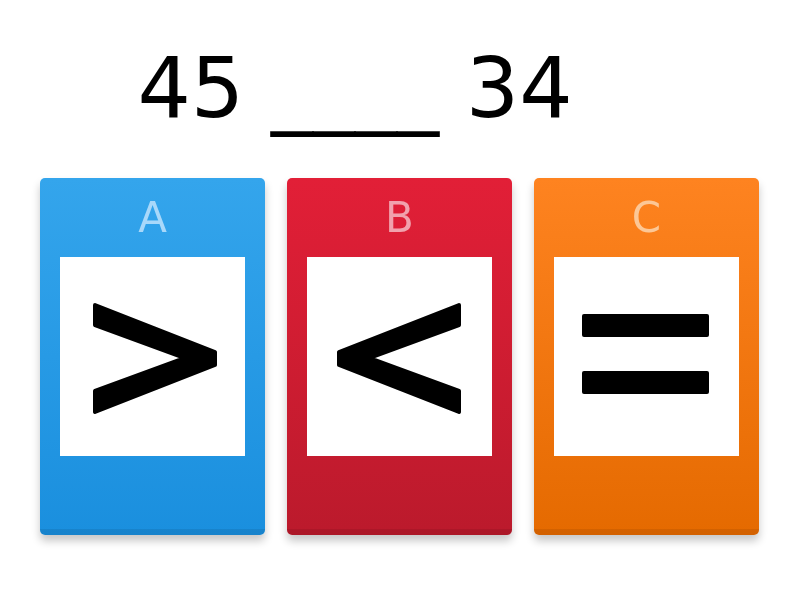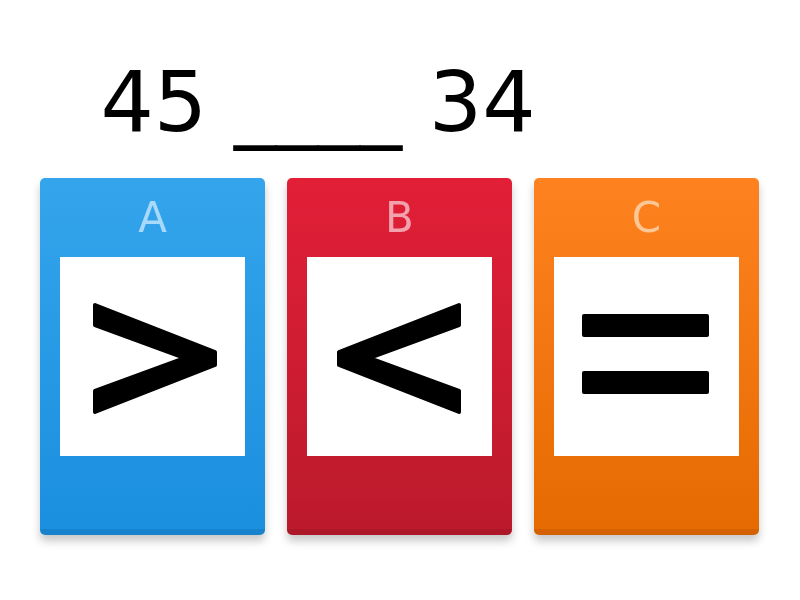--- a/index.html
+++ b/index.html
@@ -1,16 +1,16 @@
 <!DOCTYPE html>
 <html><head>
 <meta charset="utf-8">
 <style>
 html,body{margin:0;padding:0;width:800px;height:600px;background:#fff;overflow:hidden;font-family:"DejaVu Sans",sans-serif;}
-.question{position:absolute;left:0;top:52px;width:636px;text-align:center;font-size:84px;color:#000;line-height:100px;}
+.question{position:absolute;left:0;top:38px;width:636px;text-align:center;font-size:84px;color:#000;line-height:100px;padding-left:37px;}
 .card{position:absolute;top:178px;width:225px;height:357px;border-radius:5px;box-shadow:0 6px 8px rgba(0,0,0,0.22);}
 .card .letter{position:absolute;top:14px;left:0;width:100%;text-align:center;font-size:42px;line-height:52px;}
 .card .img{position:absolute;left:20px;top:79px;width:185px;height:199px;background:#fff;}
 .card .img svg{width:100%;height:100%;}
 .a{left:40px;background:linear-gradient(#34a5ec,#1a8fde);}
 .a .letter{color:#a8d8fa;}
 .b{left:287px;background:linear-gradient(#e21f37,#bb1a2c);}
 .b .letter{color:#f1a2ad;}
 .c{left:534px;background:linear-gradient(#fe8320,#e56a00);}
 .c .letter{color:#fcc796;}

